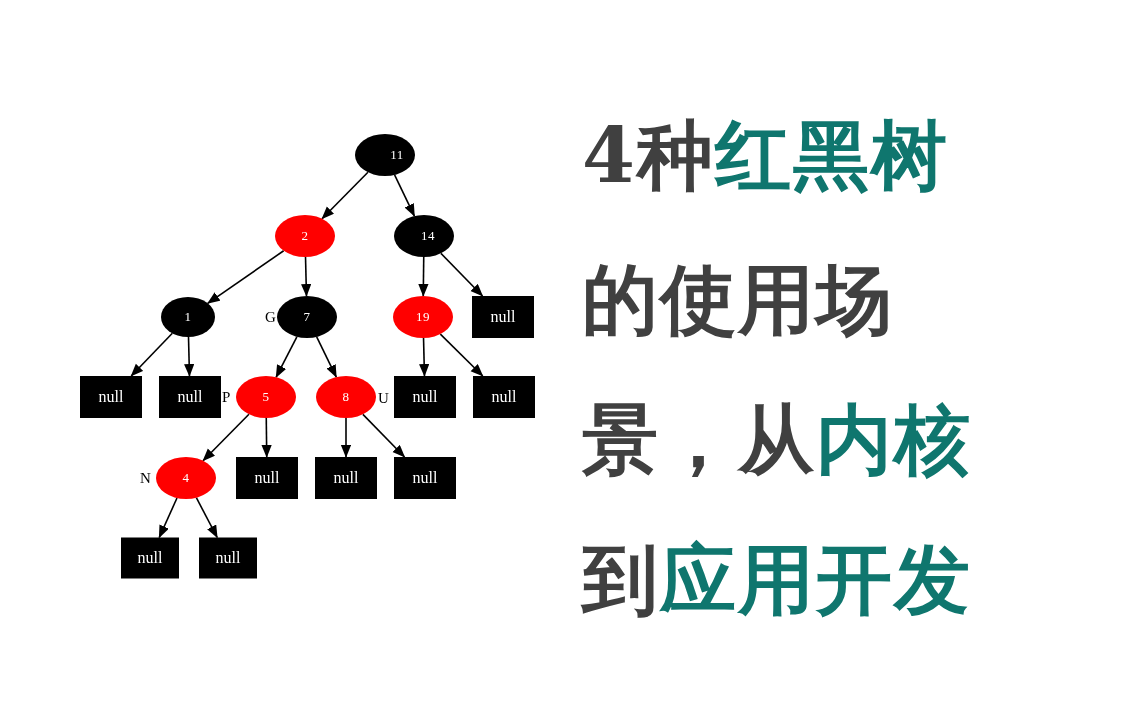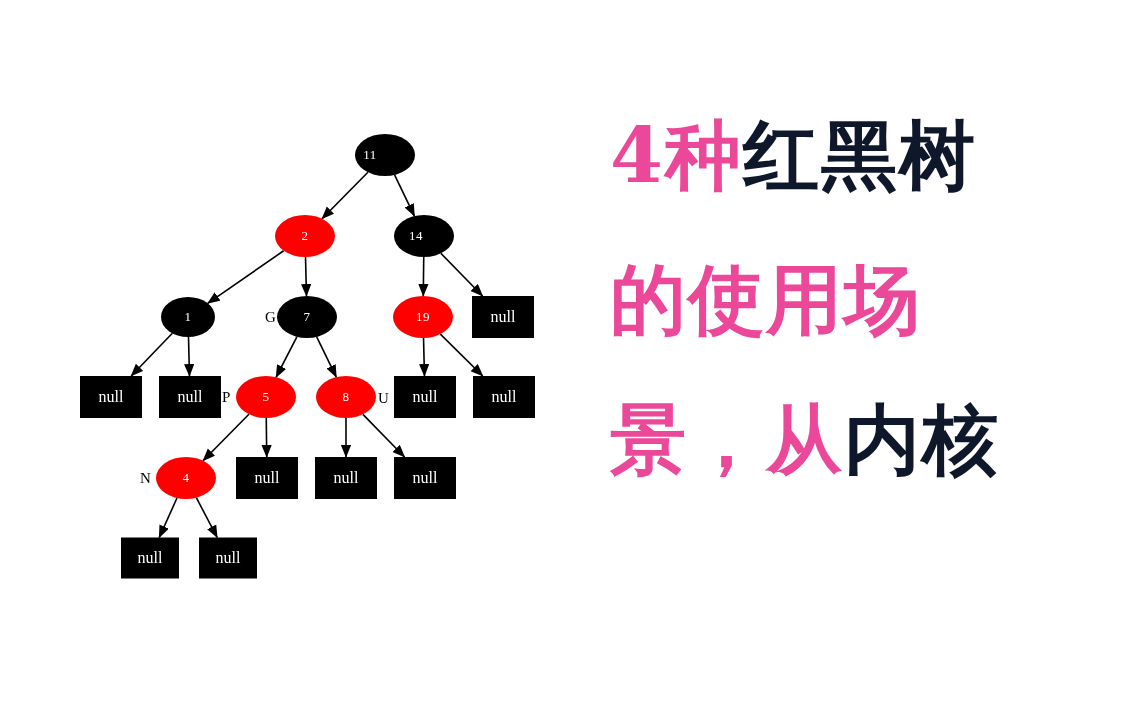--- a/index.html
+++ b/index.html
@@ -65,22 +65,22 @@
   .headline-line {
     position: absolute;
     left: 0;
     white-space: nowrap;
     font-family: "DejaVu Serif", "Liberation Serif", serif;
     font-weight: bold;
     font-size: 76px;
     line-height: 1;
     letter-spacing: 2px;
   }
-  .seg-black { color: #ec4899; margin-left: 28px; }
-  .seg-red   { color: #0f172a; }
+  .seg-black { color: #404040; }
+  .seg-red   { color: #0f766e; }
   .line-1 { top: 6px; }
   .line-2 { top: 150px; }
   .line-3 { top: 290px; }
   .line-4 { top: 430px; }
 </style>
 </head>
 <body>
 
 <div id="canvas">
 
@@ -127,23 +127,23 @@
           <rect x="473" y="376" width="62" height="42" fill="#000000"></rect>
           <ellipse cx="186" cy="478" rx="30" ry="21" fill="#ff0000"></ellipse>
           <rect x="236" y="457" width="62" height="42" fill="#000000"></rect>
           <rect x="315" y="457" width="62" height="42" fill="#000000"></rect>
           <rect x="394" y="457" width="62" height="42" fill="#000000"></rect>
           <rect x="121" y="537.5" width="58" height="41" fill="#000000"></rect>
           <rect x="199" y="537.5" width="58" height="41" fill="#000000"></rect>
         </g>
     </svg>
     <div id="node-labels-layer">
-        <div class="node-label node-ellipse-label" style="left: 340px; top: 134px; width: 60px; height: 42px;">11</div>
+        <div class="node-label node-ellipse-label" style="left: 367px; top: 134px; width: 60px; height: 42px;">11</div>
         <div class="node-label node-ellipse-label" style="left: 275px; top: 215px; width: 60px; height: 42px;">2</div>
-        <div class="node-label node-ellipse-label" style="left: 386px; top: 215px; width: 60px; height: 42px;">14</div>
+        <div class="node-label node-ellipse-label" style="left: 398px; top: 215px; width: 60px; height: 42px;">14</div>
         <div class="node-label node-ellipse-label" style="left: 161px; top: 297px; width: 54px; height: 40px;">1</div>
         <div class="node-label node-ellipse-label" style="left: 277px; top: 296px; width: 60px; height: 42px;">7</div>
         <div class="node-label node-ellipse-label" style="left: 393px; top: 296px; width: 60px; height: 42px;">19</div>
         <div class="node-label node-null-label" style="left: 472px; top: 296px; width: 62px; height: 42px;">null</div>
         <div class="node-label node-null-label" style="left: 80px; top: 376px; width: 62px; height: 42px;">null</div>
         <div class="node-label node-null-label" style="left: 159px; top: 376px; width: 62px; height: 42px;">null</div>
         <div class="node-label node-ellipse-label" style="left: 236px; top: 376px; width: 60px; height: 42px;">5</div>
         <div class="node-label node-ellipse-label" style="left: 316px; top: 376px; width: 60px; height: 42px;">8</div>
         <div class="node-label node-null-label" style="left: 394px; top: 376px; width: 62px; height: 42px;">null</div>
         <div class="node-label node-null-label" style="left: 473px; top: 376px; width: 62px; height: 42px;">null</div>
@@ -159,15 +159,16 @@
         <div class="side-label" style="left: 222px; top: 390px;">P</div>
         <div class="side-label" style="left: 378px; top: 391px;">U</div>
         <div class="side-label" style="left: 140px; top: 471px;">N</div>
       </div>
   </div>
 
   <div id="headline">
       <div class="headline-line line-1"><span class="seg-black">4种</span><span class="seg-red">红黑树</span></div>
       <div class="headline-line line-3"><span class="seg-black">景，从</span><span class="seg-red">内核</span></div>
       <div class="headline-line line-2"><span class="seg-black">的使用场</span></div>
+      <div class="headline-line line-4"><span class="seg-black">到</span><span class="seg-red">应用开发</span></div>
     </div>
 
 </div>
 
 </body></html>

